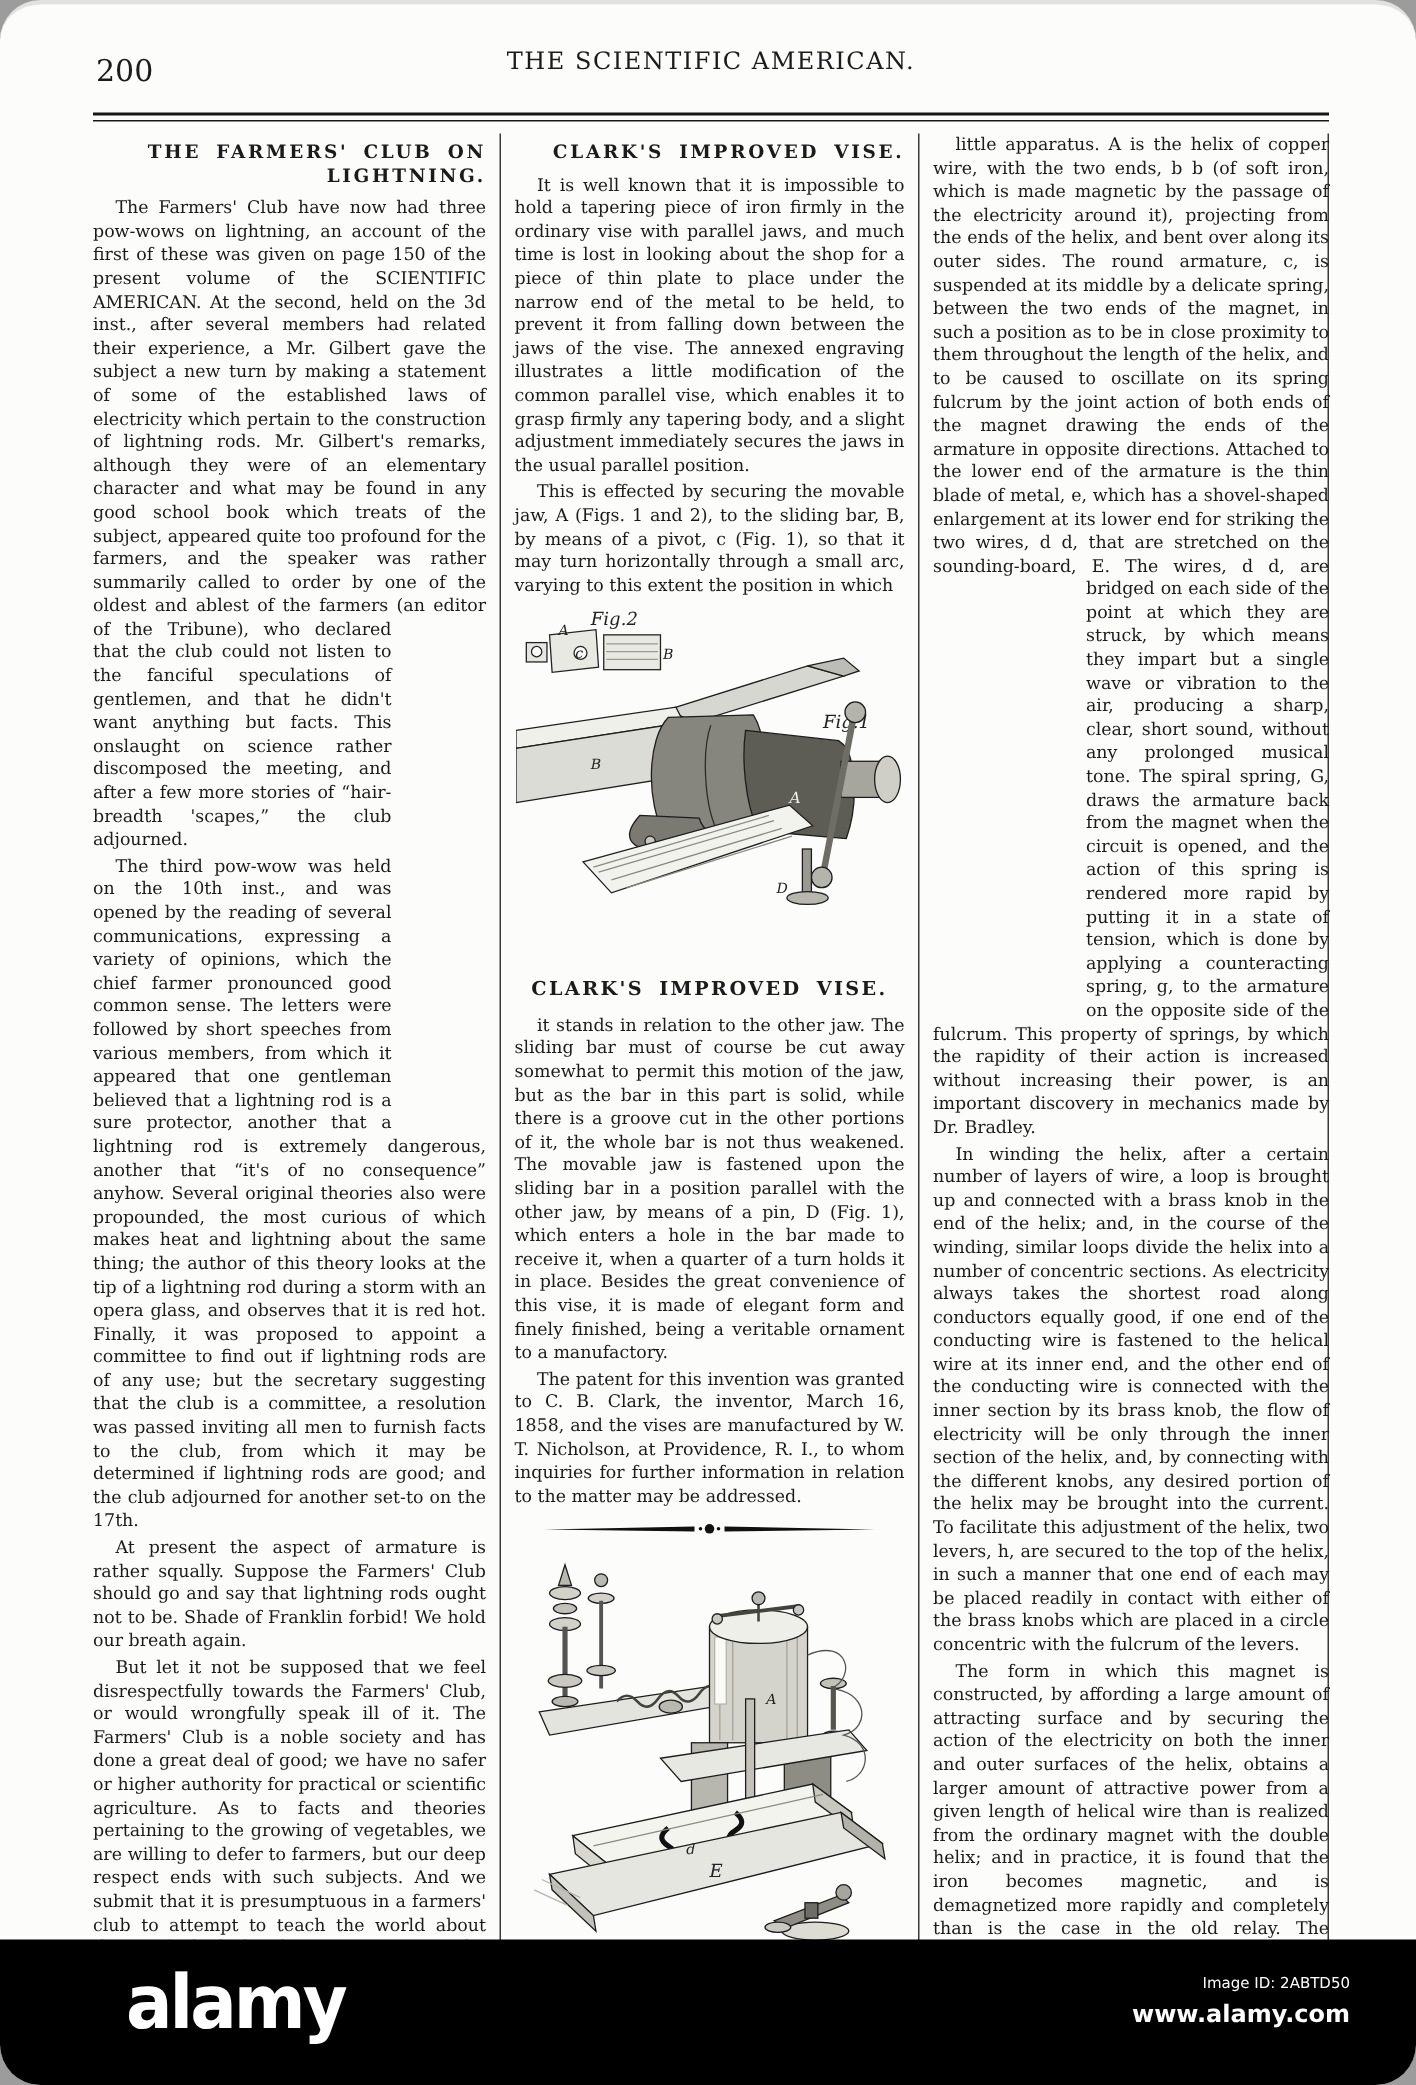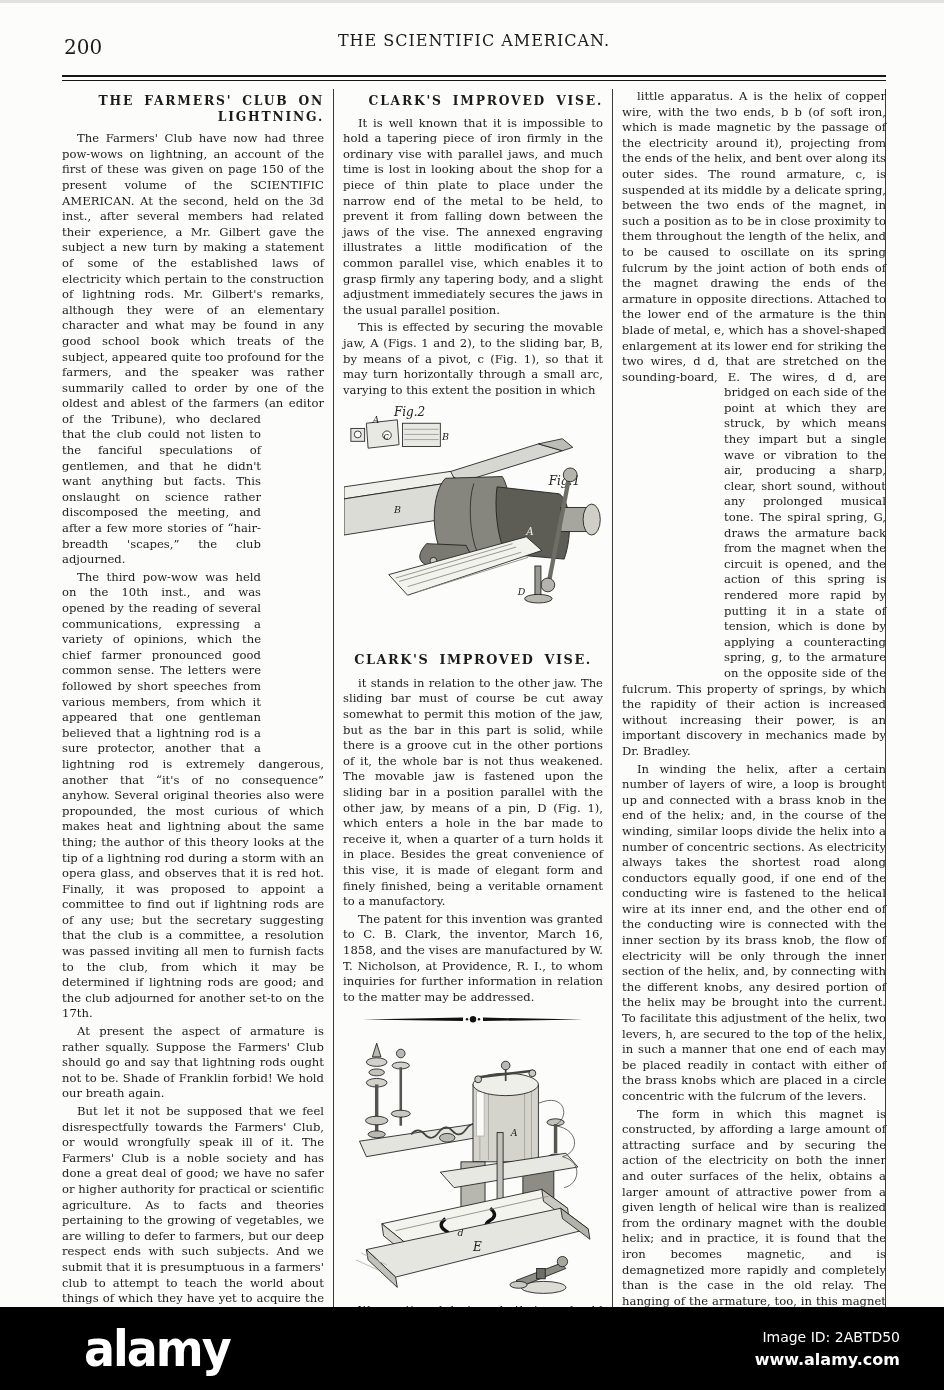--- a/index.html
+++ b/index.html
@@ -1,20 +1,21 @@
 <!DOCTYPE html>
 <html><head>
 <meta charset="utf-8">
 <style>
   html,body{margin:0;padding:0;background:#9c9c9c;}
   .sheet{
     width:944px;height:1390px;position:relative;margin:0 auto;
     background:#fcfcfa;overflow:hidden;box-sizing:border-box;
     font-family:"DejaVu Serif","Liberation Serif",serif;color:#1b1b1b;
     border-top:3px solid #e2e2e0;
+    border-radius:27px;
   }
   .content{padding:24px 58px 0 62px;}
   .header{position:relative;text-align:center;height:40px;}
   .page-number{position:absolute;left:2px;top:8px;font-size:20px;}
   .masthead{margin:0;font-size:16px;font-weight:normal;letter-spacing:1px;padding-top:4px;}
   .double-rule{margin-top:8px;height:3px;border-top:2px solid #161616;border-bottom:1px solid #161616;}
   .columns{display:flex;margin-top:8px;align-items:flex-start;border-right:1px solid #3a3a3a;}
   .col{font-size:11.6px;line-height:15.6px;text-align:justify;}
   .col1{width:262px;flex:none;padding-right:9px;}
   .col2{width:260px;flex:none;padding:0 9px;border-left:1px solid #3a3a3a;border-right:1px solid #3a3a3a;}
@@ -26,25 +27,25 @@
   .spacer-l{float:left;width:96px;height:282px;margin-right:6px;}
   .divider{text-align:center;margin:8px 0 6px 0;line-height:0;}
   .figure{margin:6px 0 0 0;text-align:center;}
   .figure svg{display:block;margin:0 auto;}
   .fig-caption{font-weight:bold;font-size:12.8px;letter-spacing:1.6px;word-spacing:4px;text-align:center;
     margin:10px 0 8px 0;}
   .fig-label{font-style:italic;font-size:14px;fill:#222;font-family:"DejaVu Serif",serif;}
   .fig-label-sm{font-style:italic;font-size:11px;fill:#222;font-family:"DejaVu Serif",serif;}
   .fig-label-w{font-style:italic;font-size:12px;fill:#f0f0ec;font-family:"DejaVu Serif",serif;}
   .watermark-bar{position:absolute;left:0;right:0;bottom:0;height:83px;background:#000;
-    display:flex;align-items:center;justify-content:space-between;padding:0 44px 0 84px;
+    display:flex;align-items:center;justify-content:space-between;padding:0 44px 14px 84px;
     font-family:"DejaVu Sans","Liberation Sans",sans-serif;}
   .alamy-logo{color:#fff;font-weight:bold;font-size:46px;letter-spacing:-2px;transform:scaleY(1.08);line-height:1;}
   .wm-right{display:flex;flex-direction:column;align-items:flex-end;color:#fff;}
-  .wm-id{font-size:14px;margin-bottom:5px;}
+  .wm-id{font-size:10px;margin-bottom:5px;}
   .wm-url{font-size:16px;font-weight:bold;}
 </style>
 </head>
 <body>
 
 <div class="sheet">
   <div class="content">
 
     <div class="header">
       <span class="page-number">200</span>

